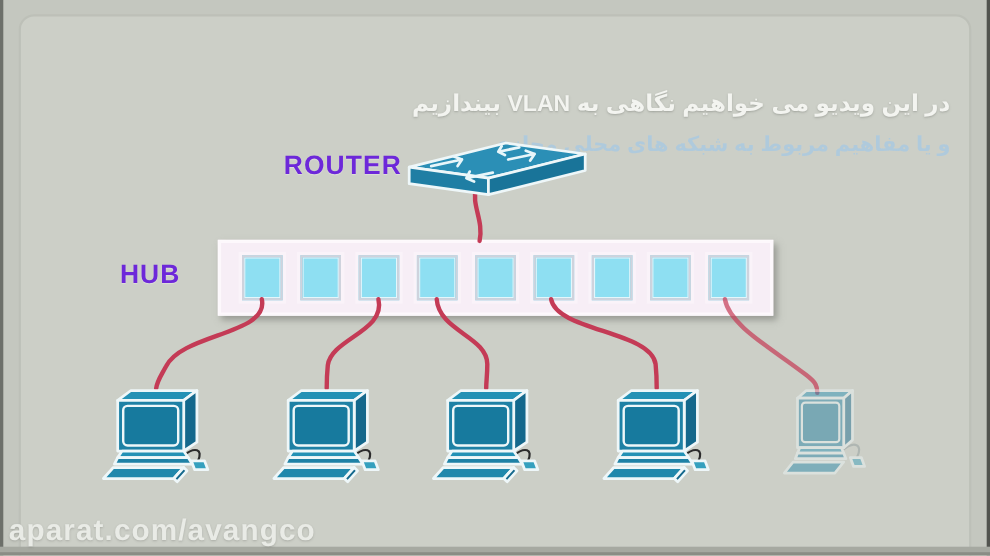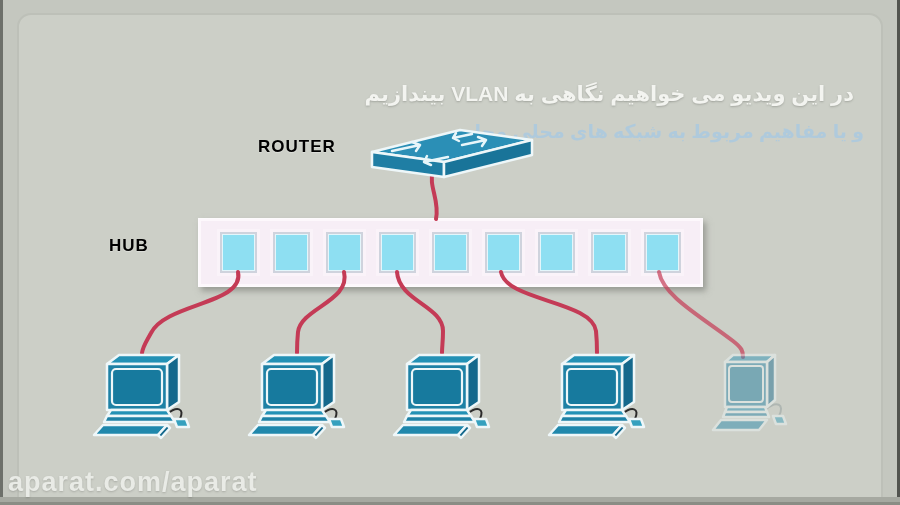--- a/index.html
+++ b/index.html
@@ -14,35 +14,35 @@
     position:absolute;left:17px;top:13px;width:866px;height:520px;
     background:#cccfc7;border:2px solid #bdc0b8;border-radius:14px;
     box-sizing:border-box;
   }
   .edge-left{position:absolute;left:0;top:0;width:3px;height:505px;background:#6d706a;}
   .edge-right{position:absolute;right:0;top:0;width:3px;height:505px;background:#52544f;}
   .edge-bottom{position:absolute;left:0;bottom:0;width:900px;height:8px;background:#a6a9a1;border-bottom:3px solid #8a8d85;box-sizing:border-box;}
 
   
   .caption1{
-    position:absolute;right:46px;top:82px;direction:rtl;
+    position:absolute;right:36px;top:82px;direction:rtl;
     font-size:21px;font-weight:bold;color:#f3f4f0;
     text-shadow:0 1px 2px rgba(90,92,86,.35);
     z-index:2;white-space:nowrap;
   }
   .caption2{
     position:absolute;right:36px;top:120px;direction:rtl;
     font-size:19px;font-weight:bold;color:#a9c9e2;opacity:.8;
     z-index:2;white-space:nowrap;
   }
 
   
   .dev-label{
-    position:absolute;font-weight:bold;color:#000000;
-    font-size:17px;letter-spacing:1px;z-index:6;
+    position:absolute;font-weight:bold;color:#6d28d9;
+    font-size:24px;letter-spacing:1px;z-index:6;
     text-shadow:0 1px 1px rgba(255,255,255,.35);
   }
   .router-label{left:258px;top:137px;}
   .hub-label{left:109px;top:236px;}
 
   
   .hub{
     position:absolute;left:198px;top:218px;width:505px;height:69px;
     background:#f7eef6;border:1px solid #fdfbfd;box-sizing:border-box;
     box-shadow:3px 4px 6px rgba(110,112,106,.55), inset 0 0 0 2px #fdf8fc;
@@ -157,13 +157,13 @@
 
   <g>
     <use href="#pc" x="0" y="0" transform="translate(95,352)"></use>
     <use href="#pc" x="0" y="0" transform="translate(250,352)"></use>
     <use href="#pc" x="0" y="0" transform="translate(395,352)"></use>
     <use href="#pc" x="0" y="0" transform="translate(550,352)"></use>
     <use href="#pc2" x="0" y="0" transform="translate(713,352)" class="pc-faded"></use>
   </g>
 </svg>
 
-<div class="watermark">aparat.com/aparat</div>
+<div class="watermark">aparat.com/avangco</div>
 
 </body></html>

